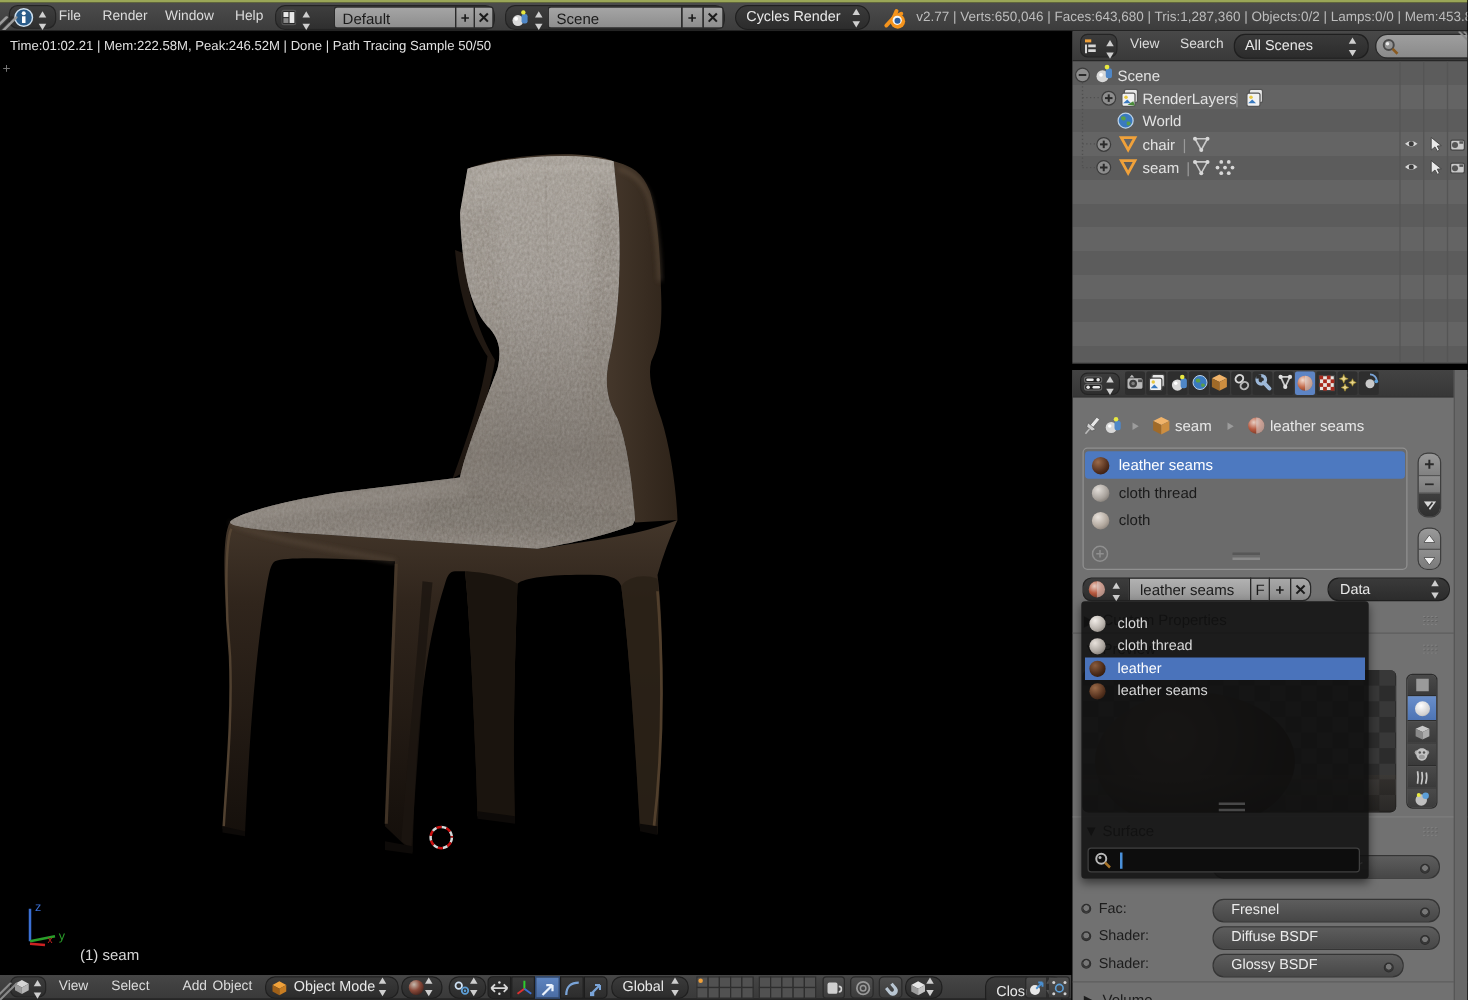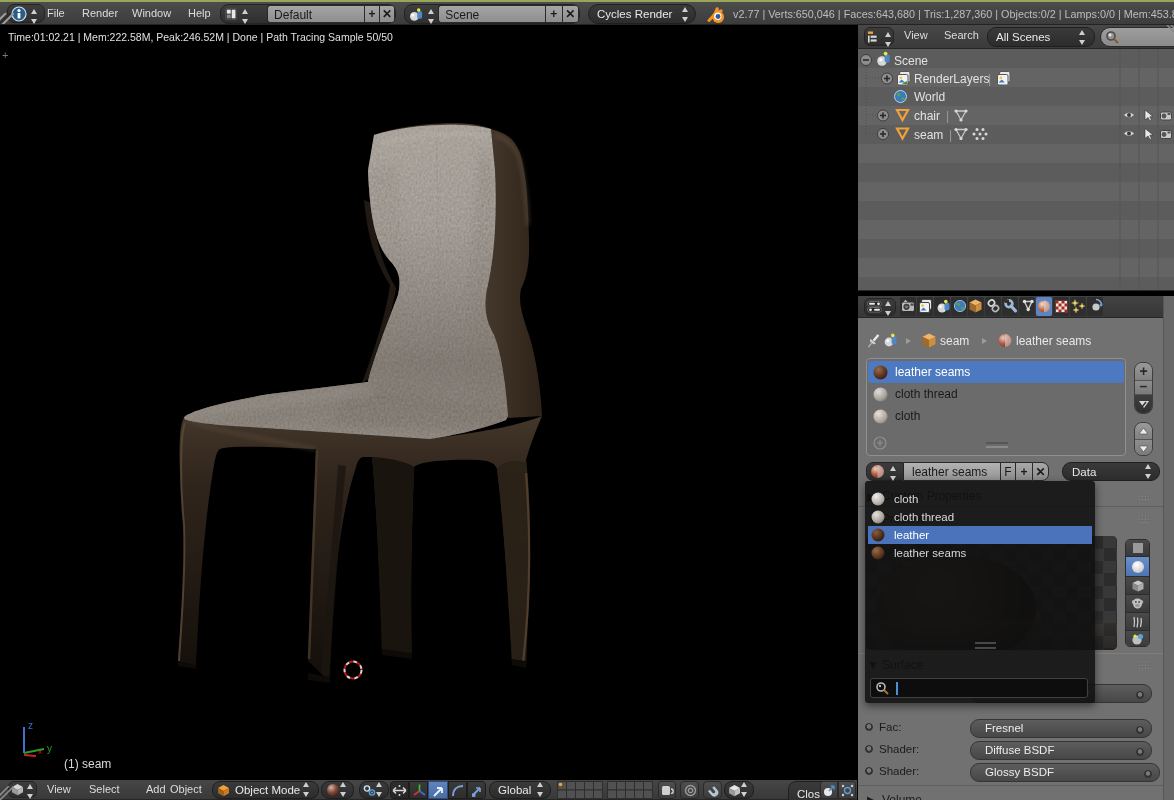--- a/index.html
+++ b/index.html
@@ -812,21 +812,21 @@
     <div class="abs" style="left:22px;top:6px">Surface:</div>
     <div class="abs pbtn" style="left:112px;top:4px;width:182px;height:19px;text-align:center;padding-top:2px">Mix Shader<span class="sock" style="position:absolute;right:7px;top:6px"></span></div>
     <div class="sock abs" style="left:7px;top:43px"></div>
       <div class="abs" style="left:21px;top:41px">Fac:</div>
     <div class="abs pbtn" style="left:112px;top:39px;width:182px;height:19px;padding:2px 0 0 14px">Fresnel<span class="sock" style="position:absolute;right:7px;top:6px"></span></div>
     <div class="sock abs" style="left:7px;top:65px"></div>
       <div class="abs" style="left:21px;top:63px">Shader:</div>
     <div class="abs pbtn" style="left:112px;top:61px;width:182px;height:19px;padding:2px 0 0 14px">Diffuse BSDF<span class="sock" style="position:absolute;right:7px;top:6px"></span></div>
     <div class="sock abs" style="left:7px;top:87px"></div>
       <div class="abs" style="left:21px;top:85px">Shader:</div>
-    <div class="abs pbtn" style="left:112px;top:83px;width:190px;height:19px;padding:2px 0 0 14px">Glossy BSDF<span class="sock" style="position:absolute;right:7px;top:6px"></span></div>
+    <div class="abs pbtn" style="left:112px;top:83px;width:153px;height:19px;padding:2px 0 0 14px">Glossy BSDF<span class="sock" style="position:absolute;right:7px;top:6px"></span></div>
     <div class="abs" style="left:0;top:105px;width:316px;border-top:1px solid #5e5e5e"></div>
     <span style="position:absolute;left:9px;top:113px;color:#1c1c1c">▶</span>
     <span style="position:absolute;left:24px;top:113px;color:#1c1c1c;font-size:12px">Volume</span>
   </div>
 
   <div class="abs" style="left:305px;top:0;width:11px;height:504px;background:#686868;border-left:1px solid #565656"></div>
 </div>
 
 <div class="abs" id="menu" style="left:865px;top:481px;width:230px;height:222px;background:rgba(16,16,16,0.88);border-radius:3px;box-shadow:0 3px 8px rgba(0,0,0,.5)">
   <div class="abs" style="left:3px;top:9px;width:224px;height:18px;display:flex;align-items:center">

